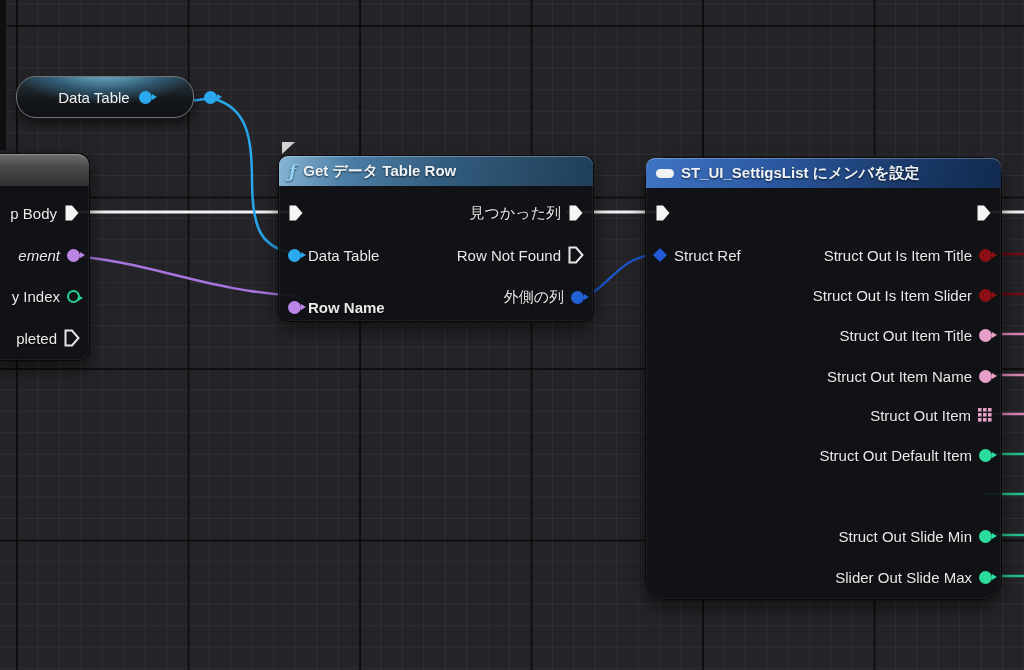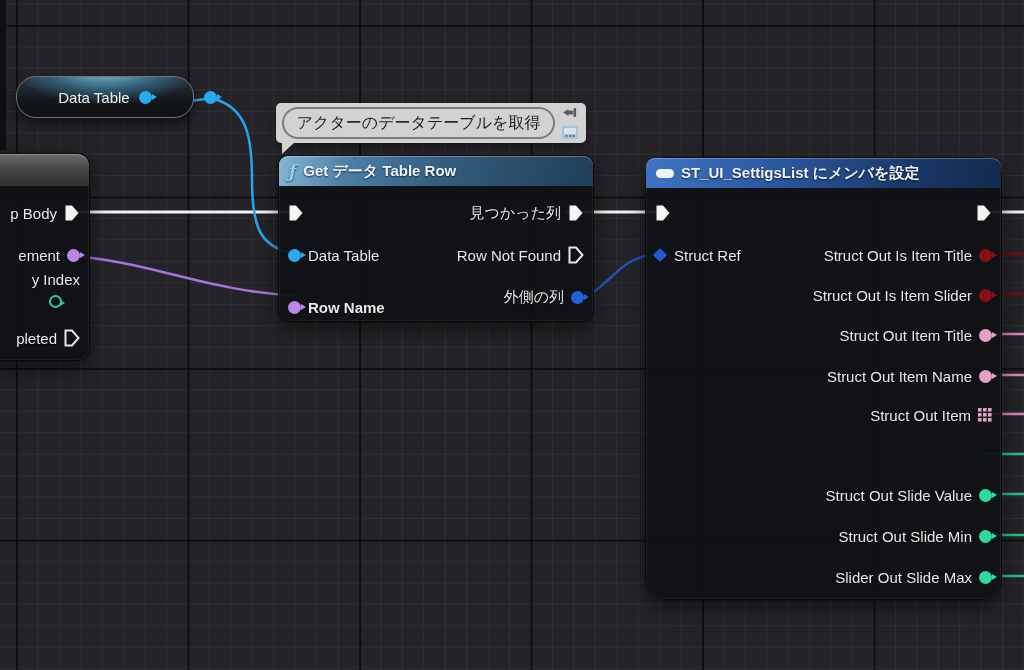--- a/index.html
+++ b/index.html
@@ -130,51 +130,35 @@
 
   <div id="partial-edge"></div>
 
   <div id="pill-datatable" class="pill">
     <span>Data Table</span>
     <span class="pin-circle" style="color:#2aa9ef"></span>
   </div>
 
   <div class="reroute" style="left:204px;top:91px;"></div>
 
-  <div id="bubble">
-    <div class="pill-outline">アクターのデータテーブルを取得</div>
-    <div class="icon-col">
-      <svg width="15" height="11" viewBox="0 0 15 11">
-        <path d="M0 5.5 L5.5 2 L5.5 9 Z" fill="#5a5a5a"></path>
-        <rect x="5" y="3.6" width="5" height="3.8" fill="#5a5a5a"></rect>
-        <rect x="10.5" y="1" width="2.6" height="9" rx="1" fill="#5a5a5a"></rect>
-      </svg>
-      <svg class="grid-chip" width="14" height="11" viewBox="0 0 14 11">
-        <rect x="1" y="1" width="12" height="6" rx="1" fill="#d6e4ef"></rect>
-        <circle cx="3.5" cy="9" r="1" fill="#46607a"></circle>
-          <circle cx="7" cy="9" r="1" fill="#46607a"></circle>
-          <circle cx="10.5" cy="9" r="1" fill="#46607a"></circle>
-      </svg>
-    </div>
-  </div>
   <div id="bubble-tail"></div>
 
   <div id="node-foreach" class="node">
     <div class="gray-header"></div>
     <div class="row right" style="top:47px;">
       <span class="plabel">p Body</span>
       <svg class="execpin" width="16" height="18" viewBox="0 0 16 18">
           <path d="M1.5 1.5 h6.5 l6.5 7.5 -6.5 7.5 h-6.5 z" fill="#f5f5f5"></path>
         </svg>
     </div>
-    <div class="row right" style="top:89px;">
+    <div class="row right" style="top:89px;font-style:italic;">
       <span class="plabel">ement</span>
       <span class="pin-circle" style="color:#bb86e8"></span>
     </div>
-    <div class="row right" style="top:130px;flex-direction:column;">
+    <div class="row right" style="top:130px;">
       <span class="plabel">y Index</span>
       <span class="pin-circle hollow" style="color:#27d094"></span>
     </div>
     <div class="row right" style="top:172px;">
       <span class="plabel">pleted</span>
       <svg class="execpin" width="16" height="18" viewBox="0 0 16 18">
           <path d="M1.5 1.5 h6.5 l6.5 7.5 -6.5 7.5 h-6.5 z" fill="none" stroke="#e6e6e6" stroke-width="2"></path>
         </svg>
     </div>
   </div>
@@ -259,22 +243,22 @@
             <rect x="10" y="0" width="3.6" height="3.6"></rect>
           <rect x="0" y="5" width="3.6" height="3.6"></rect>
             <rect x="5" y="5" width="3.6" height="3.6"></rect>
             <rect x="10" y="5" width="3.6" height="3.6"></rect>
           <rect x="0" y="10" width="3.6" height="3.6"></rect>
             <rect x="5" y="10" width="3.6" height="3.6"></rect>
             <rect x="10" y="10" width="3.6" height="3.6"></rect>
         </g>
       </svg>
     </div>
-    <div class="row right" style="top:325px;">
-      <span class="plabel">Struct Out Slide Value</span>
+    <div class="row right" style="top:285px;">
+      <span class="plabel">Struct Out Default Item</span>
       <span class="pin-circle" style="color:#2bdc9d"></span>
     </div>
     <div class="row right" style="top:366px;">
       <span class="plabel">Struct Out Slide Min</span>
       <span class="pin-circle" style="color:#2bdc9d"></span>
     </div>
     <div class="row right" style="top:407px;">
       <span class="plabel">Slider Out Slide Max</span>
       <span class="pin-circle" style="color:#2bdc9d"></span>
     </div>

